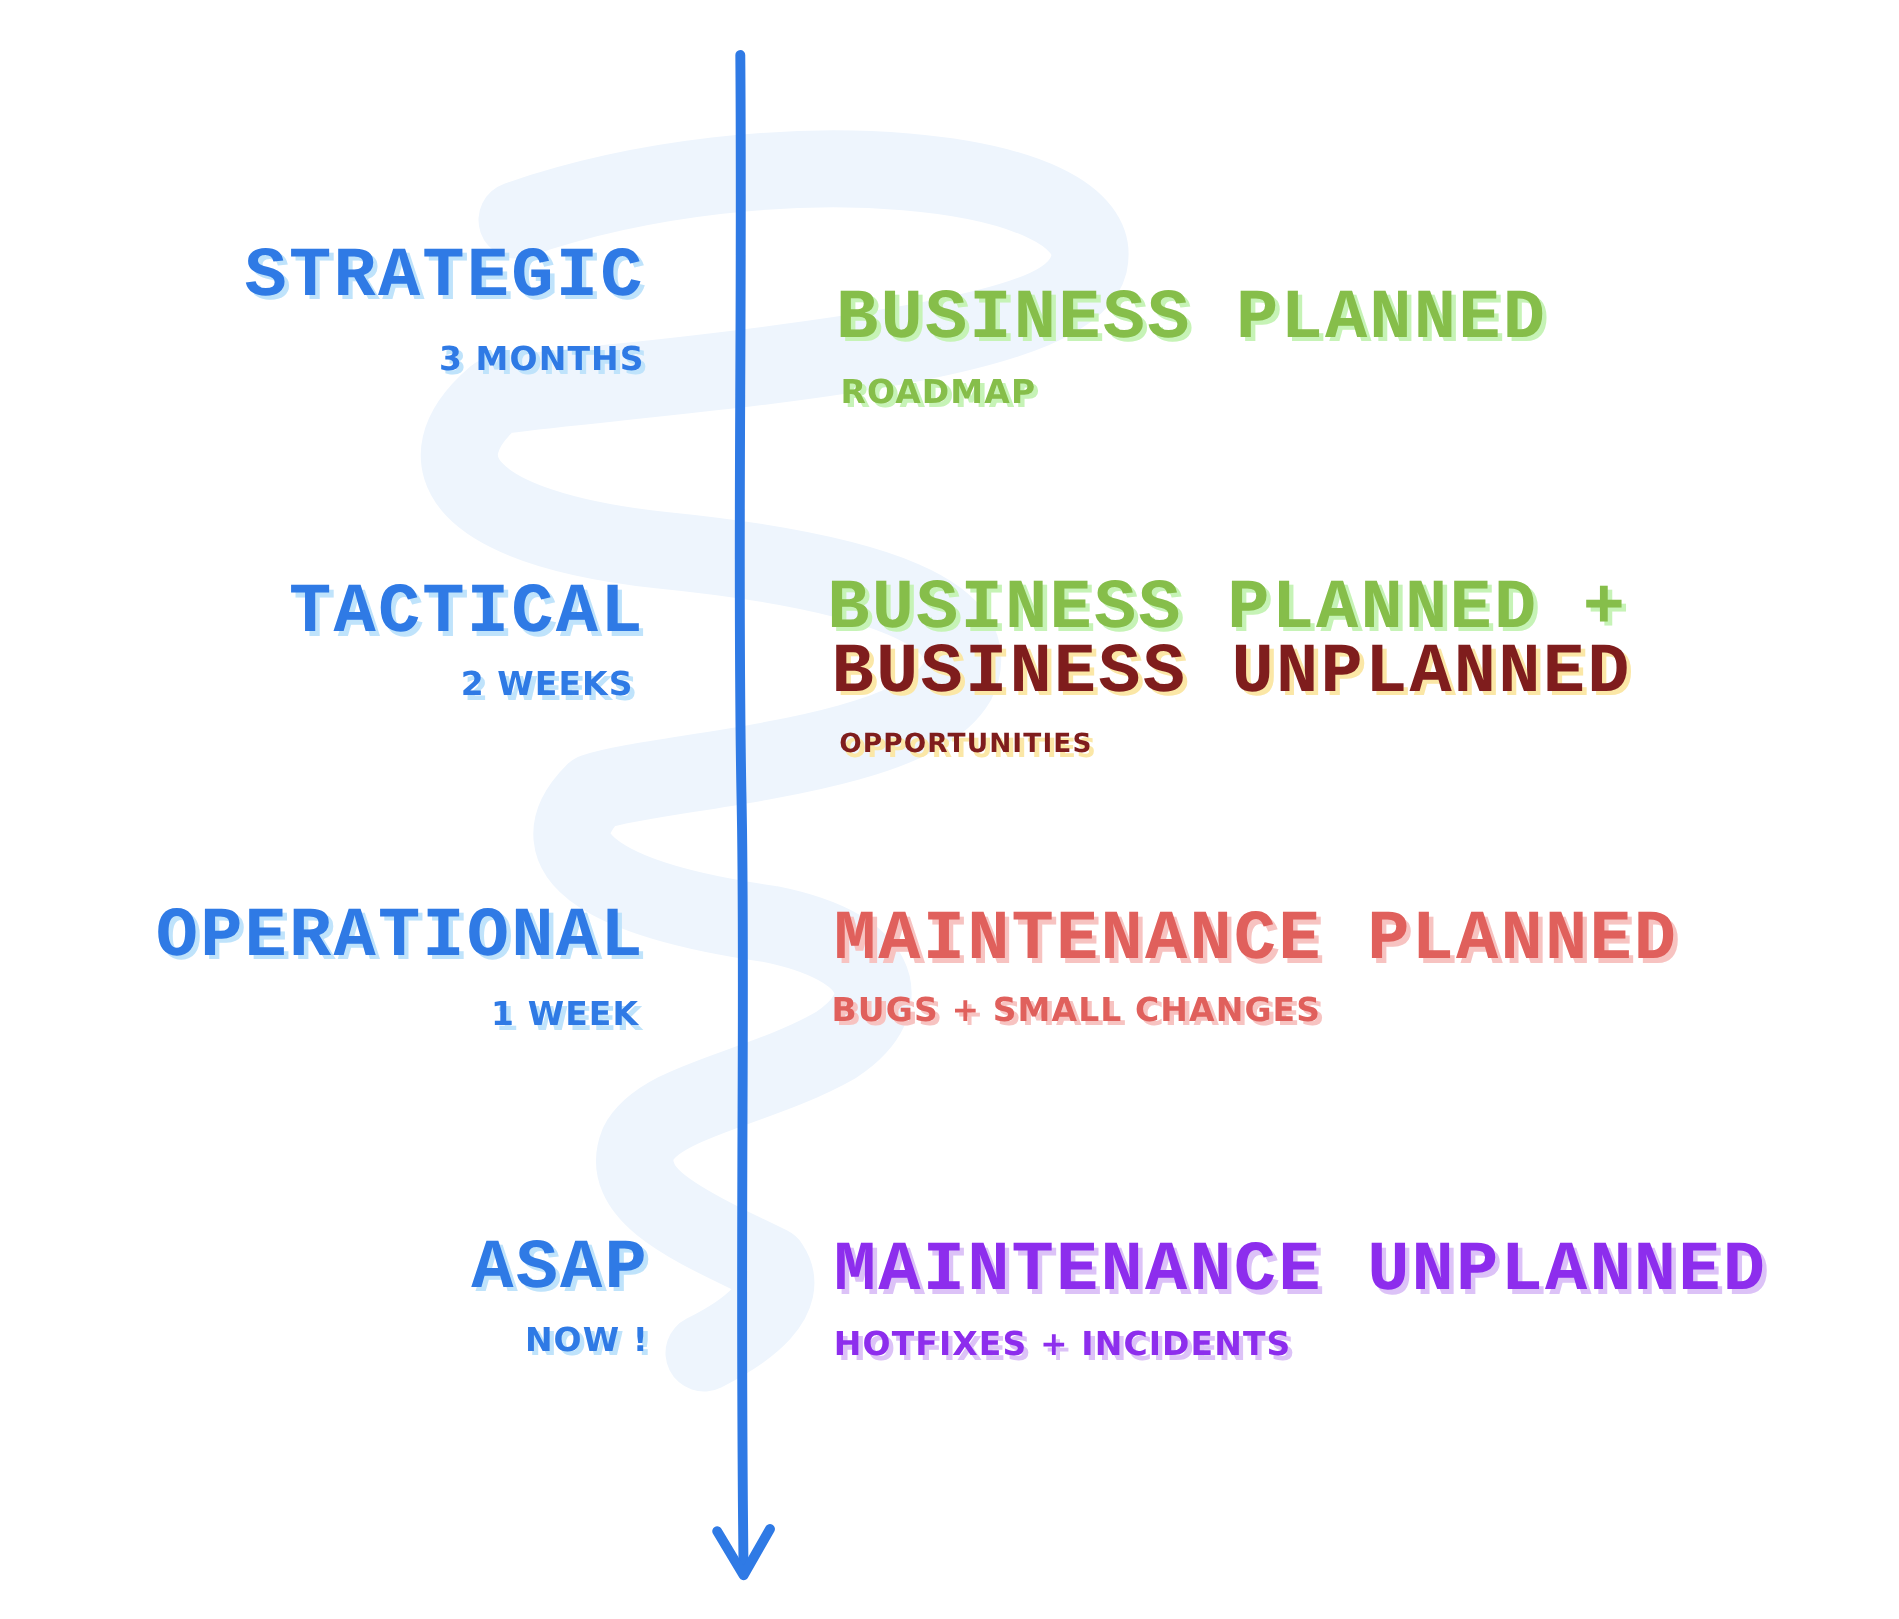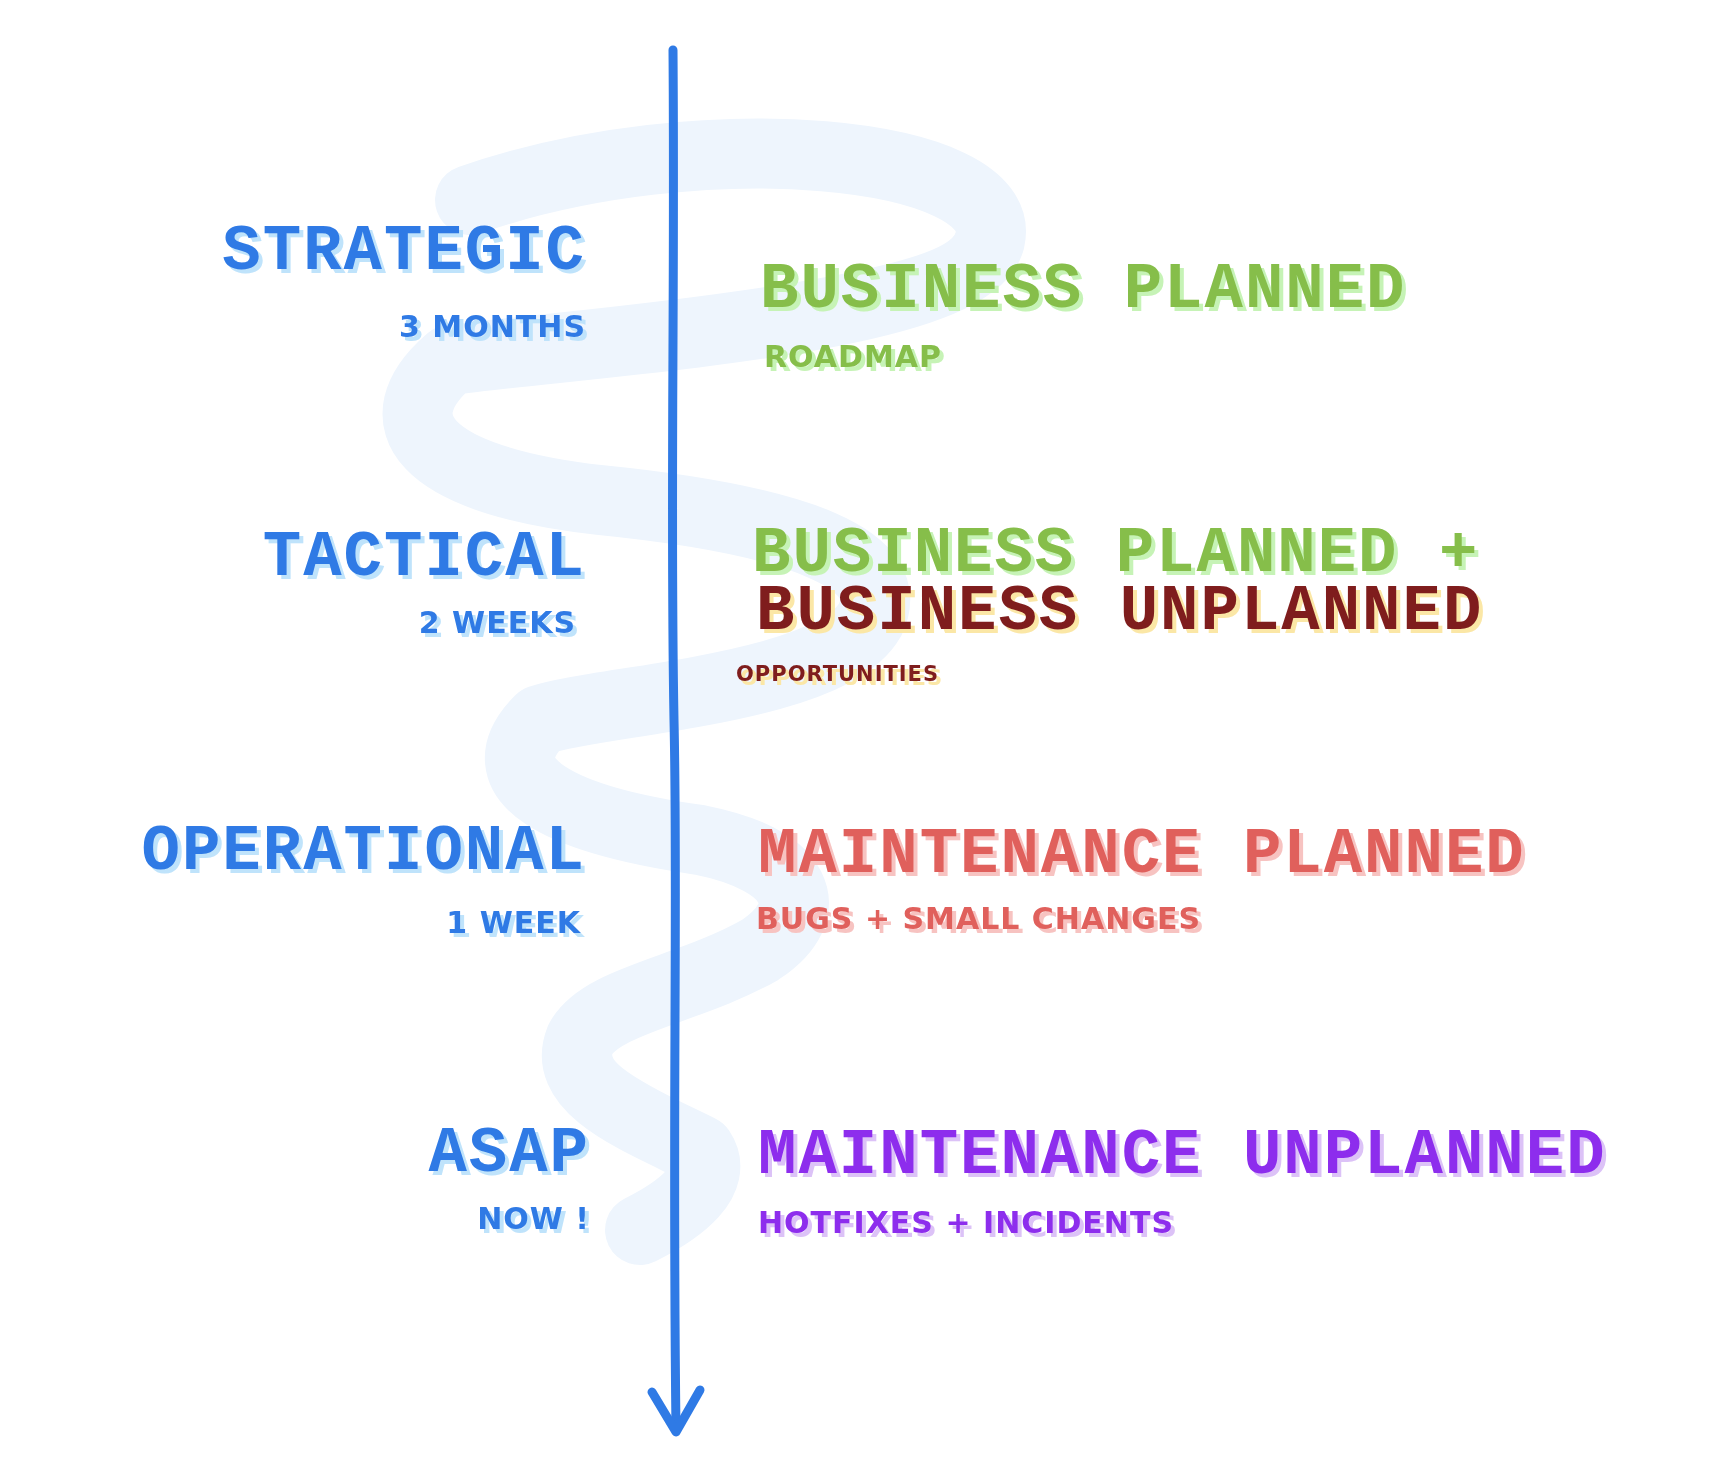--- a/index.html
+++ b/index.html
@@ -33,21 +33,21 @@
 
 <div class="txt left big blue" style="right:1140px; top:220px;">Strategic</div>
 <div class="txt left small blue" style="right:1140px; top:312px;">3 months</div>
 <div class="txt big green" style="left:760px; top:226px;">Business Planned</div>
 <div class="txt small green" style="left:764px; top:310px;">Roadmap</div>
 
 <div class="txt left big blue" style="right:1140px; top:526px;margin-left:20px;">Tactical</div>
 <div class="txt left small blue" style="right:1150px; top:608px;text-align:right;">2 weeks</div>
 <div class="txt big green" style="left:752px; top:490px;">Business Planned +</div>
 <div class="txt big yellow" style="left:756px; top:580px;">Business Unplanned</div>
-<div class="txt small yellow" style="left:736px; top:664px; font-size:21px;">Opportunities</div>
+<div class="txt small yellow" style="left:763px; top:664px; font-size:24px;">Opportunities</div>
 
 <div class="txt left big blue" style="right:1140px; top:820px;">Operational</div>
 <div class="txt left small blue" style="right:1145px; top:908px;">1 week</div>
 <div class="txt big red" style="left:758px; top:823px;">Maintenance Planned</div>
 <div class="txt small red" style="left:756px; top:904px;">Bugs + small changes</div>
 
 <div class="txt left big blue" style="right:1136px; top:1122px;">ASAP</div>
 <div class="txt left small blue" style="right:1136px; top:1204px;">Now !</div>
 <div class="txt big purple" style="left:758px; top:1124px;">Maintenance Unplanned</div>
 <div class="txt small purple" style="left:758px; top:1208px;text-align:right;">Hotfixes + incidents</div>

